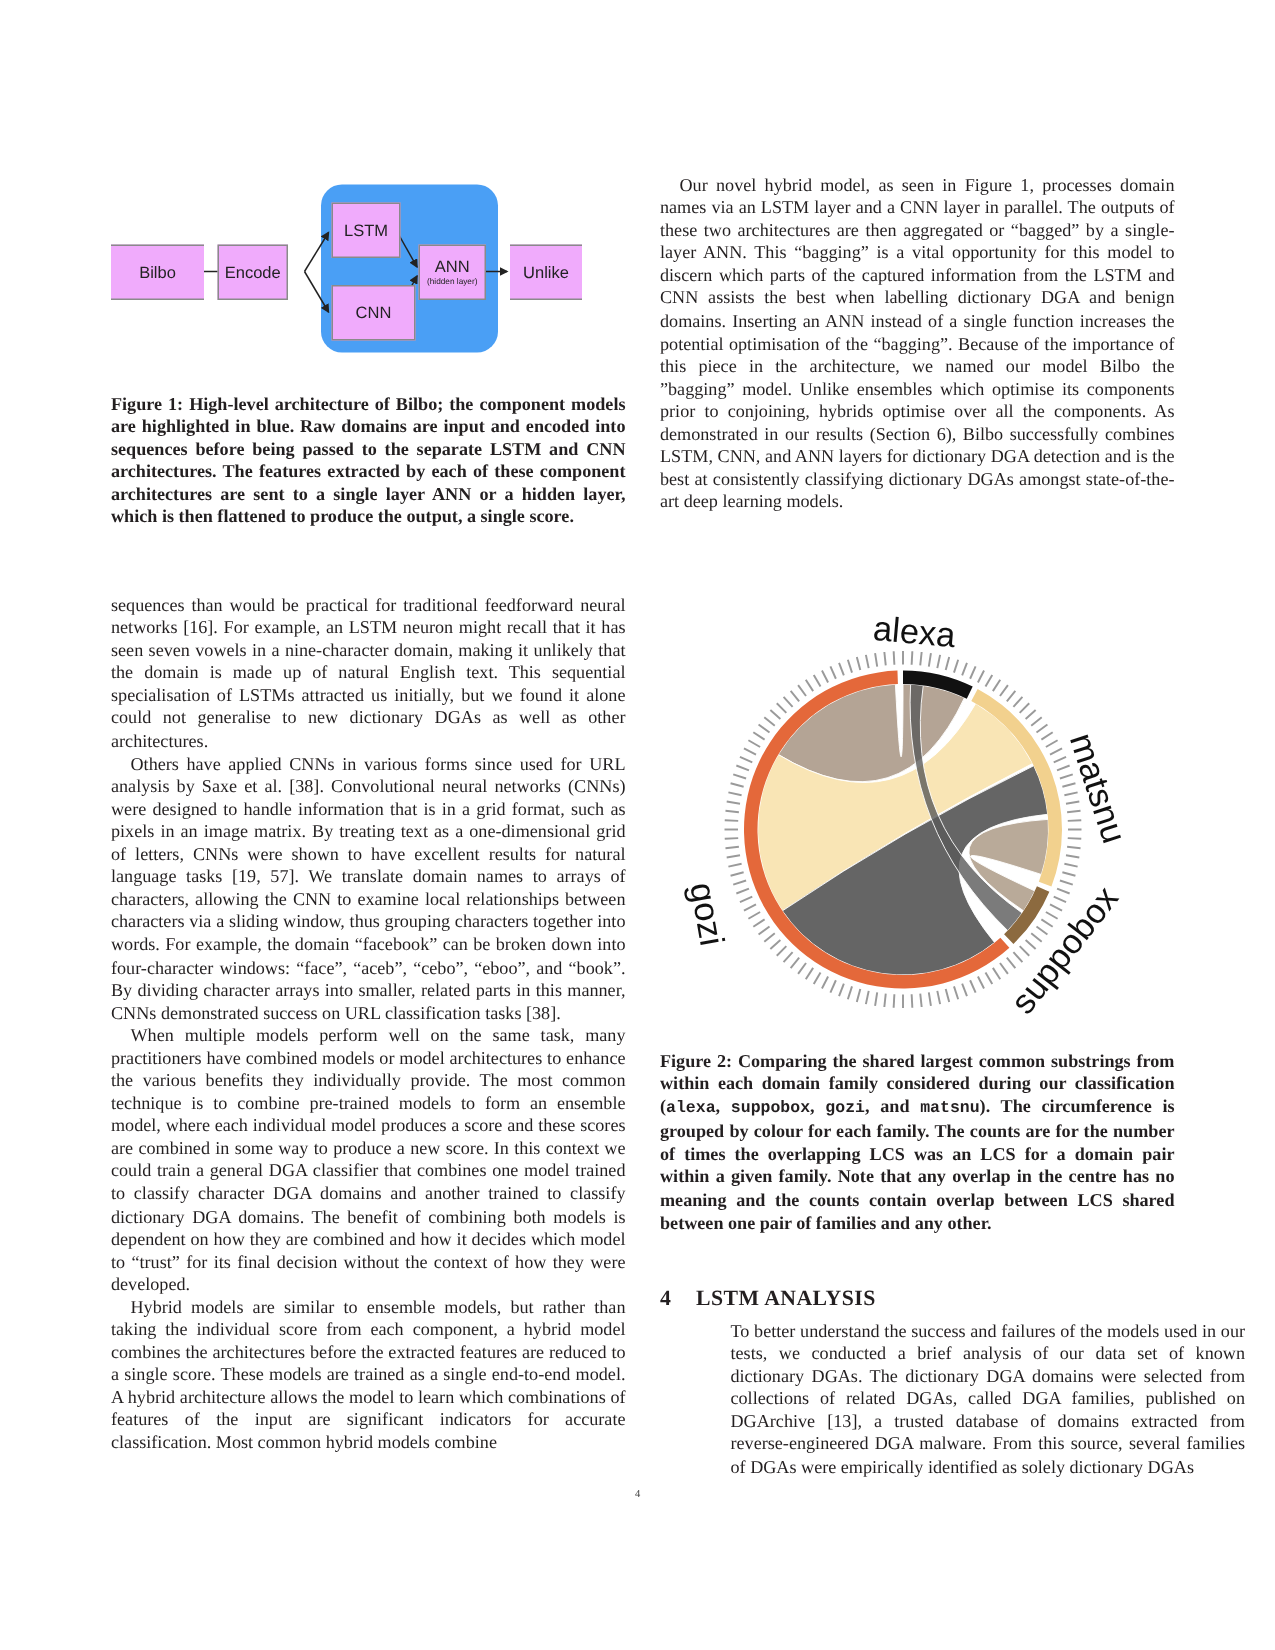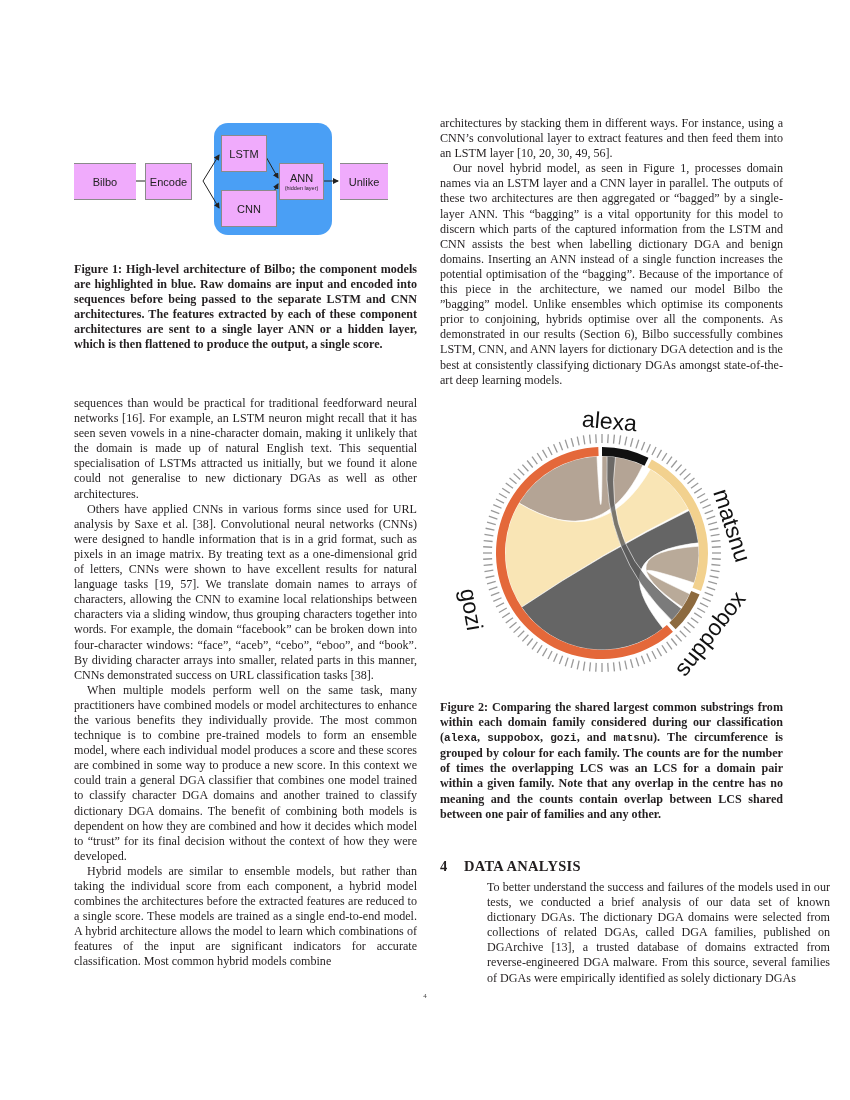--- a/index.html
+++ b/index.html
@@ -75,21 +75,20 @@
 <div id="fig1-caption" class="caption">Figure 1: High-level architecture of Bilbo; the component models are highlighted in blue. Raw domains are input and encoded into sequences before being passed to the separate LSTM and CNN architectures. The features extracted by each of these component architectures are sent to a single layer ANN or a hidden layer, which is then flattened to produce the output, a single score.</div>
 
 <div id="left-col" class="col" style="top:396px;">
   <p>sequences than would be practical for traditional feedforward neural networks [16]. For example, an LSTM neuron might recall that it has seen seven vowels in a nine-character domain, making it unlikely that the domain is made up of natural English text. This sequential specialisation of LSTMs attracted us initially, but we found it alone could not generalise to new dictionary DGAs as well as other architectures.</p>
   <p class="indent">Others have applied CNNs in various forms since used for URL analysis by Saxe et al. [38]. Convolutional neural networks (CNNs) were designed to handle information that is in a grid format, such as pixels in an image matrix. By treating text as a one-dimensional grid of letters, CNNs were shown to have excellent results for natural language tasks [19, 57]. We translate domain names to arrays of characters, allowing the CNN to examine local relationships between characters via a sliding window, thus grouping characters together into words. For example, the domain “facebook” can be broken down into four-character windows: “face”, “aceb”, “cebo”, “eboo”, and “book”. By dividing character arrays into smaller, related parts in this manner, CNNs demonstrated success on URL classification tasks [38].</p>
   <p class="indent">When multiple models perform well on the same task, many practitioners have combined models or model architectures to enhance the various benefits they individually provide.  The most common technique is to combine pre-trained models to form an ensemble model, where each individual model produces a score and these scores are combined in some way to produce a new score. In this context we could train a general DGA classifier that combines one model trained to classify character DGA domains and another trained to classify dictionary DGA domains. The benefit of combining both models is dependent on how they are combined and how it decides which model to “trust” for its final decision without the context of how they were developed.</p>
   <p class="indent">Hybrid models are similar to ensemble models, but rather than taking the individual score from each component, a hybrid model combines the architectures before the extracted features are reduced to a single score. These models are trained as a single end-to-end model.  A hybrid architecture allows the model to learn which combinations of features of the input are significant indicators for accurate classification. Most common hybrid models combine</p>
 </div>
 
 <div id="right-col" class="col" style="top:116px;">
-  <p>architectures by stacking them in different ways.  For instance, using a CNN’s convolutional layer to extract features and then feed them into an LSTM layer [10, 20, 30, 49, 56].</p>
   <p class="indent">Our novel hybrid model, as seen in Figure 1, processes domain names via an LSTM layer and a CNN layer in parallel. The outputs of these two architectures are then aggregated or “bagged” by a single-layer ANN. This “bagging” is a vital opportunity for this model to discern which parts of the captured information from the LSTM and CNN assists the best when labelling dictionary DGA and benign domains. Inserting an ANN instead of a single function increases the potential optimisation of the “bagging”.  Because of the importance of this piece in the architecture, we named our model Bilbo the ”bagging” model. Unlike ensembles which optimise its components prior to conjoining, hybrids optimise over all the components.  As demonstrated in our results (Section 6), Bilbo successfully combines LSTM, CNN, and ANN layers for dictionary DGA detection and is the best at consistently classifying dictionary DGAs amongst state-of-the-art deep learning models.</p>
 </div>
 
 <div id="fig2">
   <svg id="chord-svg" width="343" height="290">
       <line x1="162" y1="43" x2="162" y2="34" stroke="#9a9a9a" stroke-width="1.3"></line>
       <line x1="167.75695518672384" y1="43.15075117699688" x2="168.22797879291033" y2="34.16308536420571" stroke="#9a9a9a" stroke-width="1.3"></line>
       <line x1="173.49813095944188" y1="43.60259150948994" x2="174.43888712885075" y2="34.65189445117548" stroke="#9a9a9a" stroke-width="1.3"></line>
       <line x1="179.2077911544254" y1="44.354282534534846" x2="180.61570133978748" y2="35.4650874691786" stroke="#9a9a9a" stroke-width="1.3"></line>
       <line x1="184.87028598995354" y1="45.40376391928139" x2="186.74149120731337" y2="36.60043551267714" stroke="#9a9a9a" stroke-width="1.3"></line>
@@ -220,19 +219,19 @@
     </svg>
   <div class="lbl" id="lbl-alexa" style="left:142px;top:8px;transform:rotate(5deg);">alexa</div>
   <div class="lbl" id="lbl-matsnu" style="left:254px;top:112px;transform:rotate(72deg);">matsnu</div>
   <div class="lbl" id="lbl-suppobox" style="left:220px;top:220px;transform:rotate(-52deg);">suppobox</div>
   <div class="lbl" id="lbl-gozi" style="left:10px;top:196px;transform:rotate(80deg);">gozi</div>
 </div>
 
 <div id="fig2-caption" class="caption"><span>Figure 2: Comparing the shared largest common substrings from within each domain family considered during our classification (</span><span class="mono">alexa</span><span>, </span><span class="mono">suppobox</span><span>, </span><span class="mono">gozi</span><span>, and </span><span class="mono">matsnu</span><span>). The circumference is grouped by colour for each family. The counts are for the number of times the overlapping LCS was an LCS for a domain pair within a given family. Note that any overlap in the centre has no meaning and the counts contain overlap between LCS shared between one pair of families and any other.</span></div>
 
 <div id="section-heading">
-  <span class="num">4</span><span>DATA ANALYSIS</span>
+  <span class="num">4</span><span>LSTM ANALYSIS</span>
 </div>
 <div class="col" style="left:440px;top:880px;margin-left:47px;">
   <p>To better understand the success and failures of the models used in our tests, we conducted a brief analysis of our data set of known dictionary DGAs. The dictionary DGA domains were selected from collections of related DGAs, called DGA families, published on DGArchive [13], a trusted database of domains extracted from reverse-engineered DGA malware. From this source, several families of DGAs were empirically identified as solely dictionary DGAs</p>
 </div>
 
 <div id="page-number">4</div>
 
 </body></html>

